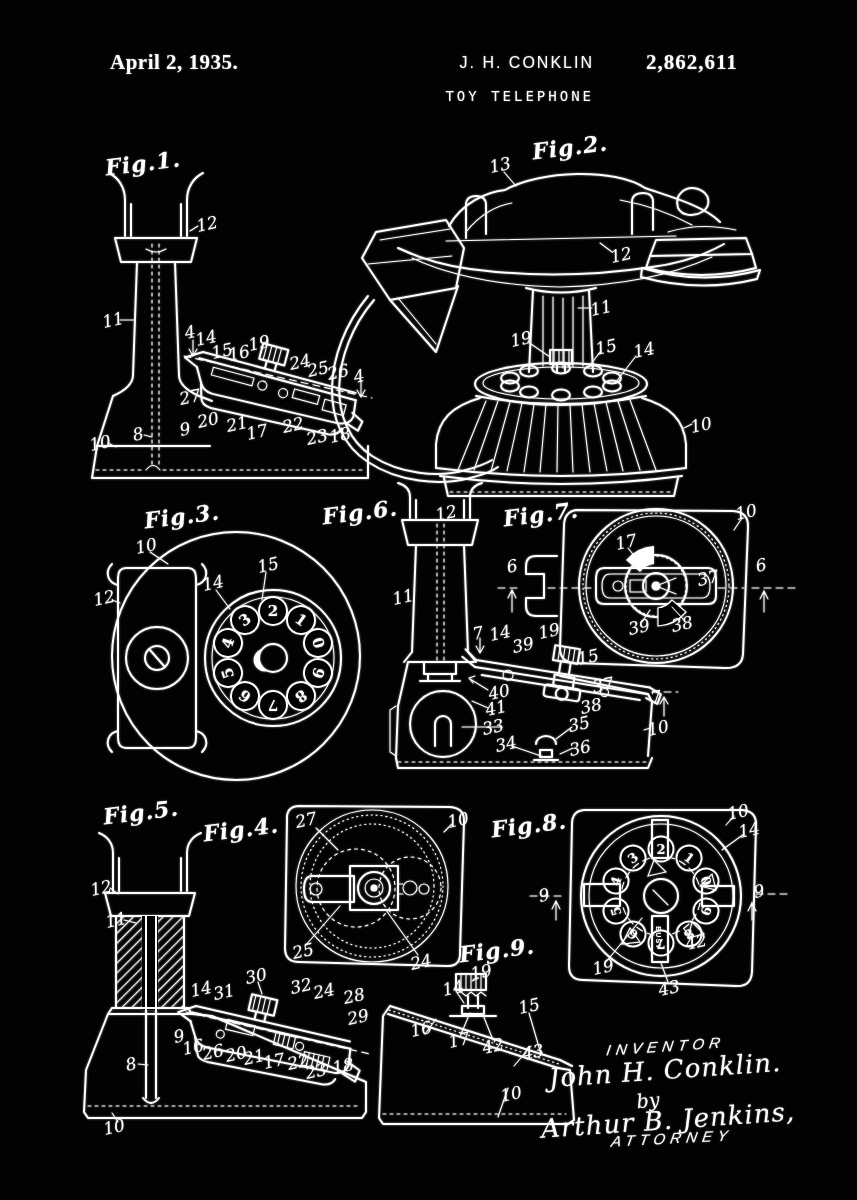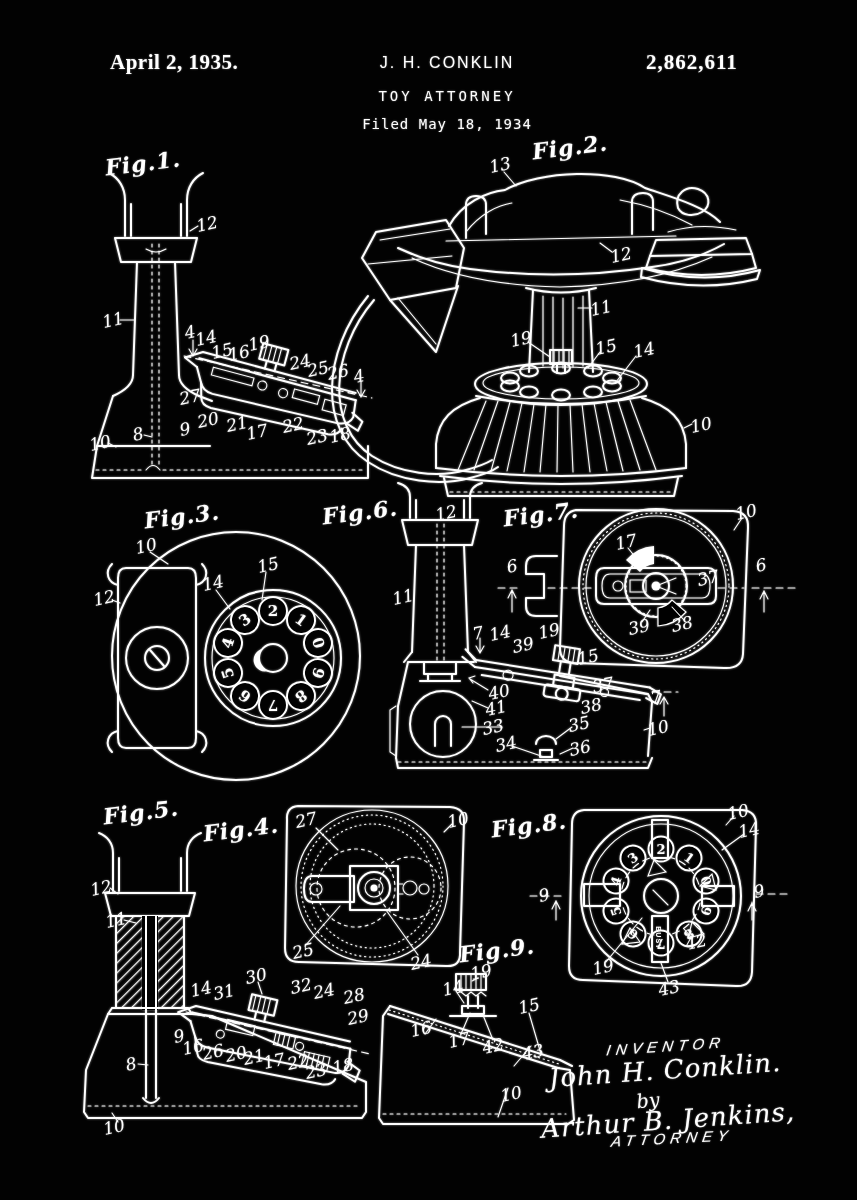--- a/index.html
+++ b/index.html
@@ -1,21 +1,21 @@
 <!DOCTYPE html>
 <html><head>
 <meta charset="utf-8">
 <style>
   html,body{margin:0;padding:0;background:#000;}
   #sheet{position:relative;width:857px;height:1200px;background:#020202;overflow:hidden;
          font-family:"Liberation Serif",serif;}
   .txt{color:#fff;text-shadow:0 0 2px rgba(255,255,255,.45);}
   
   .hdr-date{position:absolute;left:110px;top:50px;font-size:21px;font-weight:bold;letter-spacing:.5px;}
-  .hdr-center{position:absolute;left:300px;top:54px;width:294px;text-align:center;}
+  .hdr-center{position:absolute;left:300px;top:54px;width:294px;text-align:right;}
   .hdr-name{font-family:"Liberation Sans",sans-serif;font-size:16px;letter-spacing:2px;}
   .hdr-title{font-family:"DejaVu Sans Mono",monospace;font-size:14px;letter-spacing:3px;margin-top:16px;}
   .hdr-filed{font-family:"DejaVu Sans Mono",monospace;font-size:14px;letter-spacing:1px;margin-top:12px;}
   .hdr-num{position:absolute;left:646px;top:50px;font-size:21px;font-weight:bold;letter-spacing:1px;}
   
   svg#art{position:absolute;left:0;top:0;filter:drop-shadow(0 0 1px rgba(255,255,255,.55));}
   .s{fill:none;stroke:#fff;stroke-width:2;stroke-linecap:round;stroke-linejoin:round;}
   .thin{fill:none;stroke:#fff;stroke-width:1.1;stroke-linecap:round;}
   .dash{stroke-dasharray:7 5;}
   .dsh2{stroke-dasharray:3 4;}
@@ -36,22 +36,21 @@
   .sig-by{font-family:"DejaVu Serif",serif;font-style:italic;font-size:19px;}
 </style>
 </head>
 <body>
 
 <div id="sheet">
 
   <div class="txt hdr-date">April 2, 1935.</div>
   <div class="txt hdr-center">
     <div class="hdr-name">J. H. CONKLIN</div>
-    <div class="hdr-title">TOY ATTORNEY</div>
-    <div class="hdr-filed">Filed May 18, 1934</div>
+    <div class="hdr-title">TOY TELEPHONE</div>
   </div>
   <div class="txt hdr-num">2,862,611</div>
 
   <svg id="art" width="857" height="1200" viewBox="0 0 857 1200">
     <defs>
       <pattern id="hatch" width="7" height="7" patternUnits="userSpaceOnUse" patternTransform="rotate(45)">
         <line x1="0" y1="0" x2="0" y2="7" stroke="#fff" stroke-width="2.4"></line>
       </pattern>
     </defs>
 

